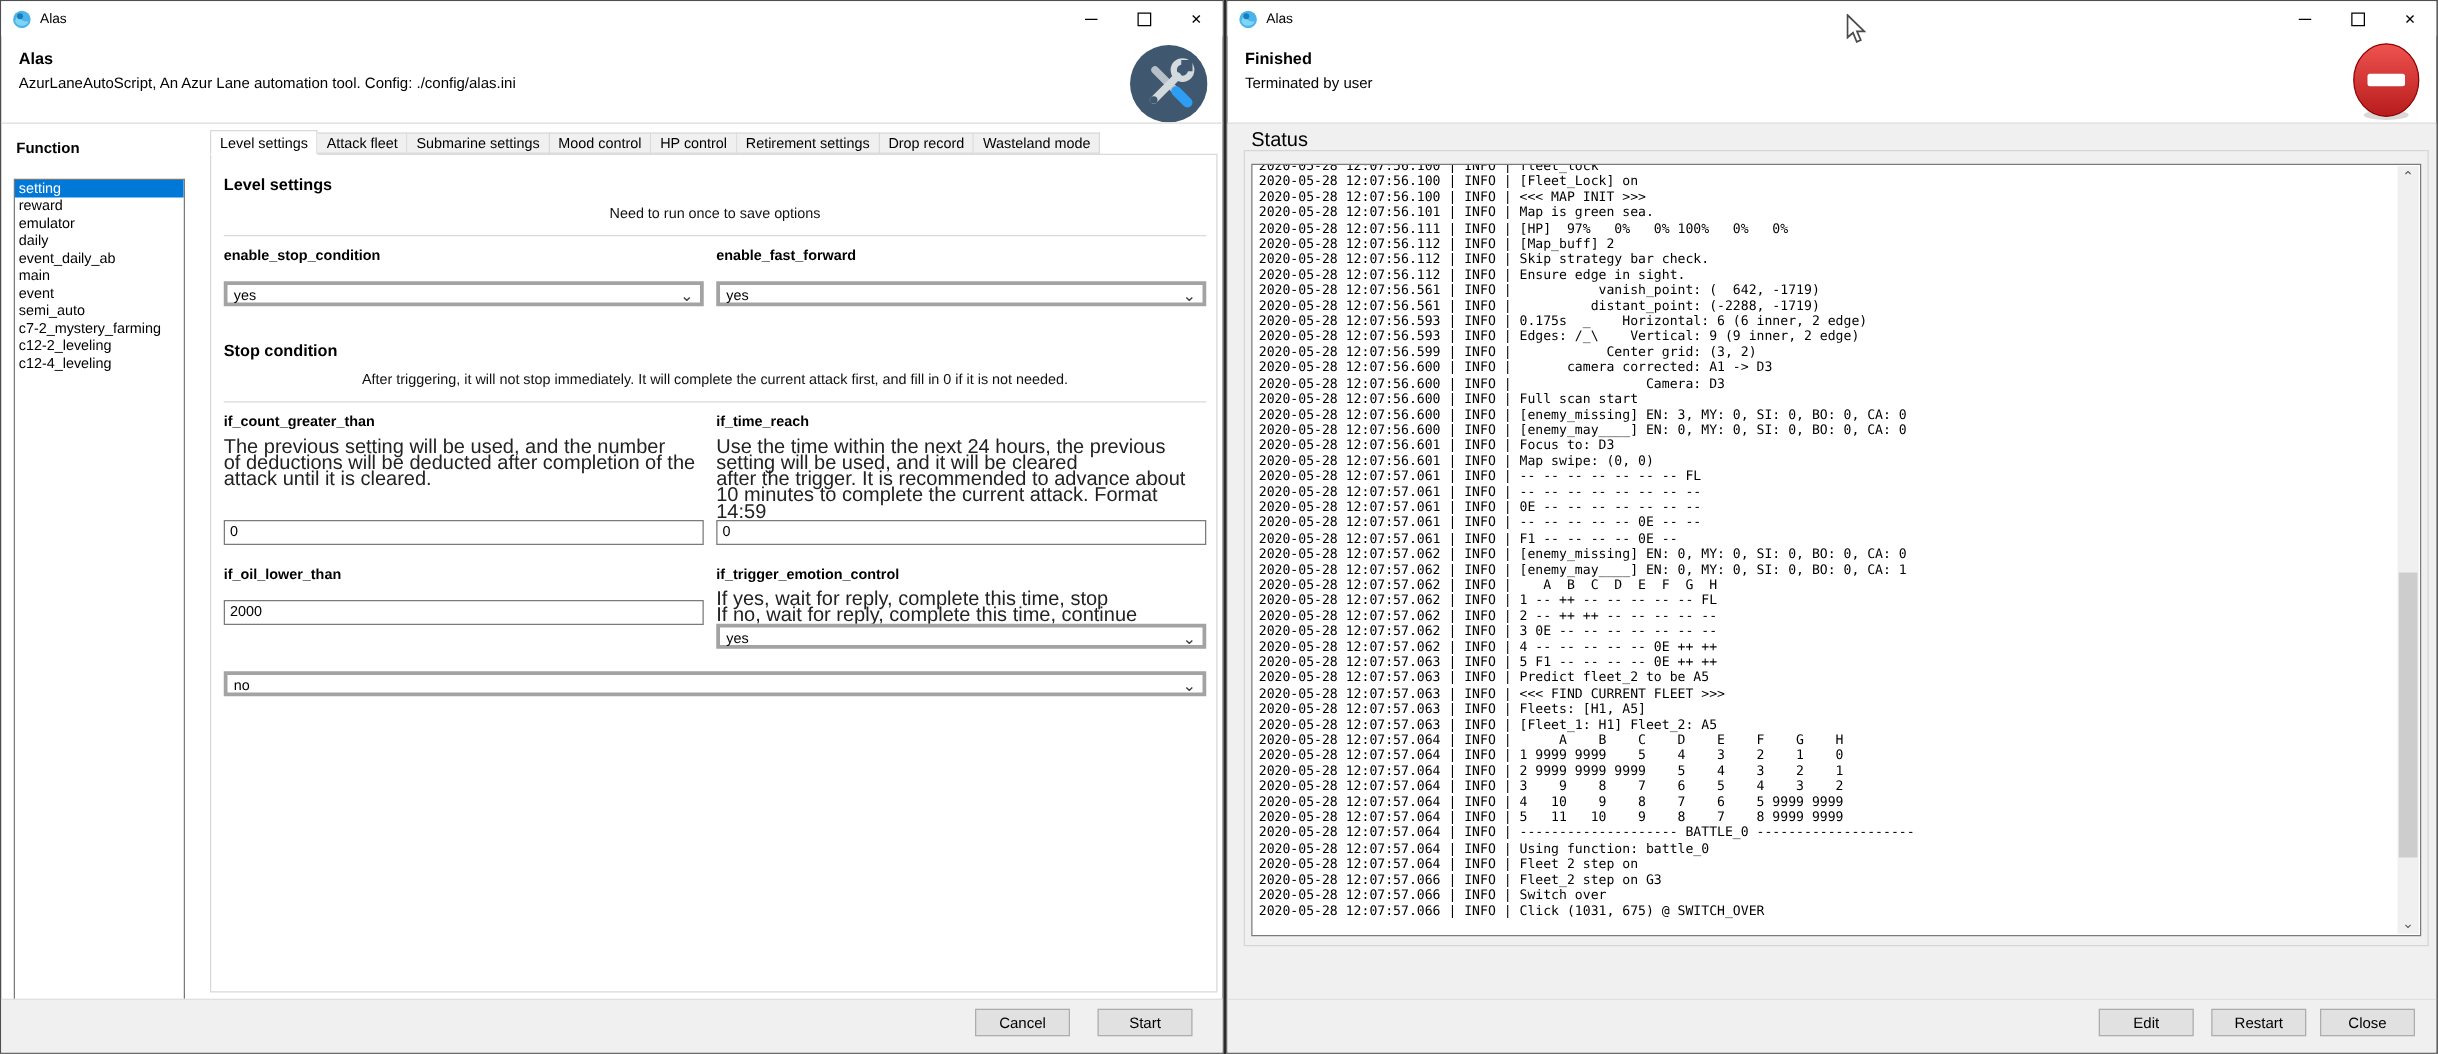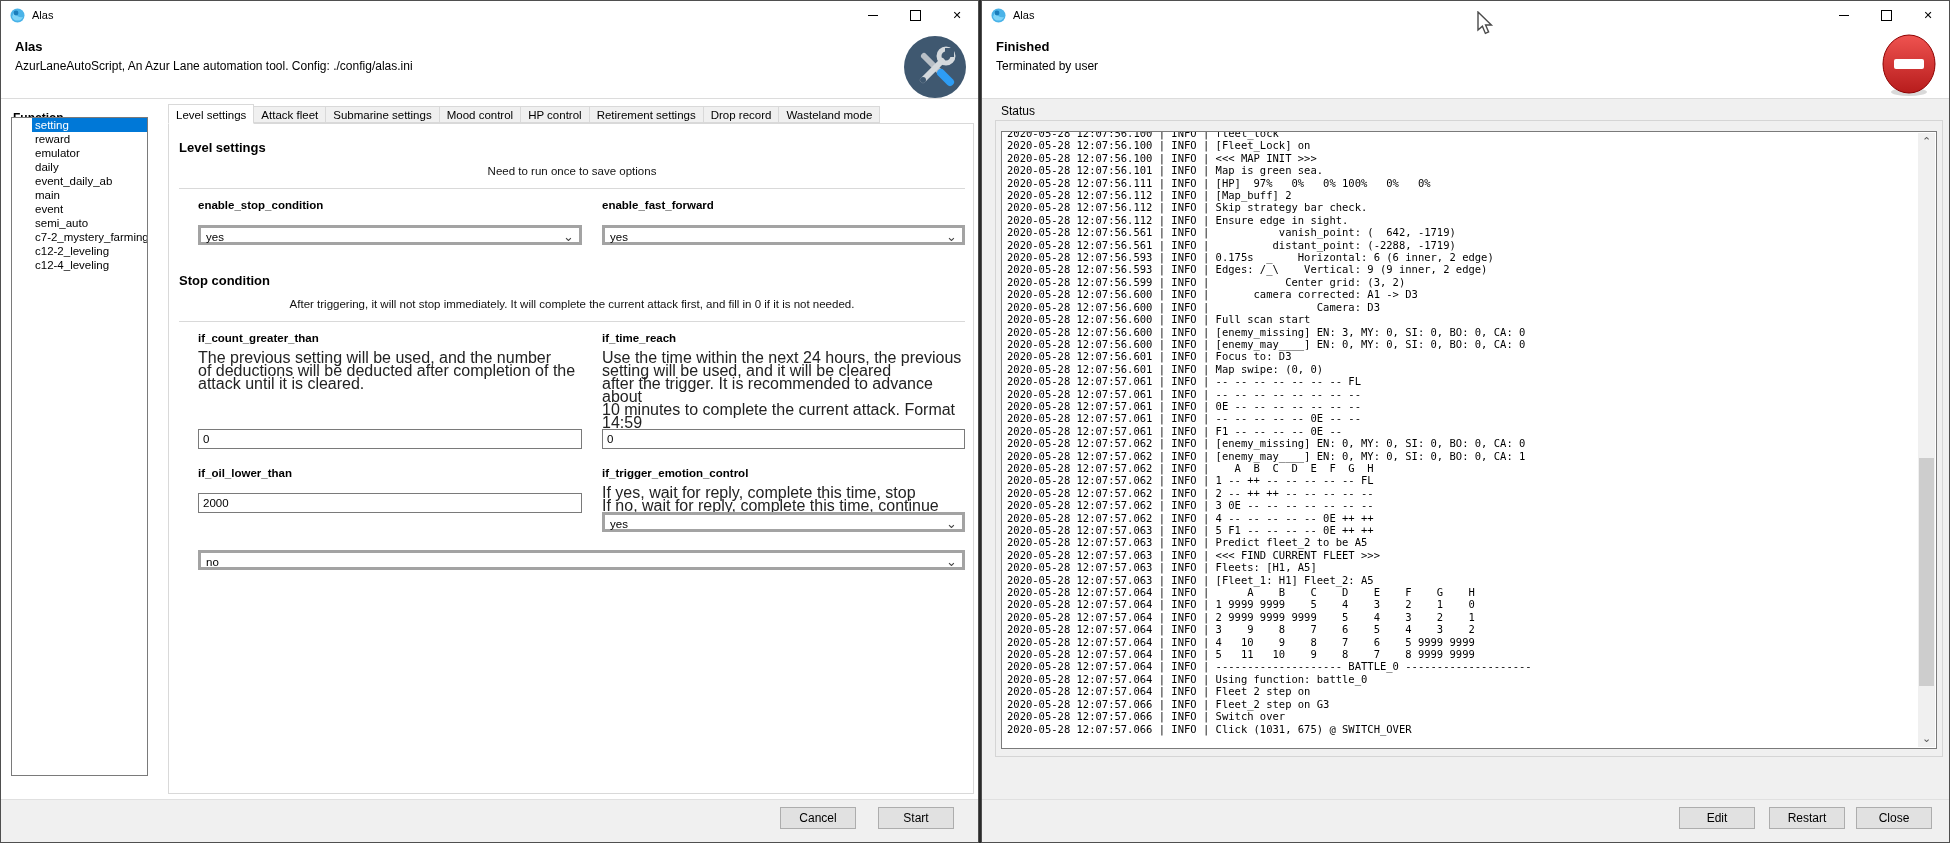--- a/index.html
+++ b/index.html
@@ -18,45 +18,45 @@
   
   .hdr-title{position:absolute;left:14px;top:38px;font-size:13px;font-weight:bold;color:#000;}
   .hdr-sub{position:absolute;left:14px;top:58px;font-size:12px;color:#000;}
   .win-divider{position:absolute;left:0;right:0;top:97px;height:1px;background:#dcdcdc;}
   .content-bg{position:absolute;left:0;right:0;top:98px;bottom:43px;background:#f0f0f0;}
   
   .footer{position:absolute;left:0;right:0;bottom:0;height:43px;background:#f0f0f0;border-top:1px solid #e0e0e0;box-sizing:border-box;}
   .btn{position:absolute;top:7px;width:76px;height:22px;background:#e1e1e1;border:1px solid #adadad;font-size:12px;color:#000;display:flex;align-items:center;justify-content:center;box-sizing:border-box;}
   
   .fn-label{position:absolute;left:12px;top:110px;font-size:12px;font-weight:bold;color:#000;}
-  .listbox{position:absolute;left:10px;top:116px;width:137px;height:659px;background:#fff;border:1px solid #7a7a7a;box-sizing:border-box;overflow:hidden;padding-left:20px;}
+  .listbox{position:absolute;left:10px;top:142px;width:137px;height:659px;background:#fff;border:1px solid #7a7a7a;box-sizing:border-box;overflow:hidden;}
   .listbox .item{font-size:11.5px;line-height:14px;padding:0 2px 0 3px;color:#000;white-space:nowrap;}
   .listbox .item.selected{background:#0078d7;color:#fff;}
   
   .tabstrip{position:absolute;left:167px;top:103px;display:flex;align-items:flex-end;z-index:3;}
   .tab{height:17px;line-height:17px;padding:0 7px;font-size:11.5px;color:#000;background:#f0f0f0;border:1px solid #d9d9d9;border-left:none;box-sizing:border-box;white-space:nowrap;}
   .tab:first-child{border-left:1px solid #d9d9d9;}
   .tab.selected{height:20px;line-height:20px;background:#fff;border-bottom:1px solid #fff;margin-bottom:-1px;border-left:1px solid #d9d9d9;}
   .pane{position:absolute;left:167px;top:122px;width:806px;height:671px;background:#fff;border:1px solid #d9d9d9;box-sizing:border-box;padding:12px 8px 0 10px;z-index:2;}
   .sec-title{font-size:13px;font-weight:bold;color:#000;margin:4px 0 0 0;}
   .sec-sub{font-size:11.5px;color:#111;margin:10px 0 11px 0;text-align:center;}
   .rule{height:1px;background:#d9d9d9;margin:0 0 10px 0;}
-  .form-row{display:grid;grid-template-columns:384px 1fr;column-gap:20px;margin-bottom:18px;margin-left:19px;}
+  .form-row{display:grid;grid-template-columns:384px 1fr;column-gap:10px;margin-bottom:18px;}
   .form-row.single{grid-template-columns:1fr;}
   .field{display:flex;flex-direction:column;}
   .field .flabel{font-size:11.5px;font-weight:bold;color:#000;}
   .field .fdesc{font-size:16px;line-height:13px;color:#222;margin-top:7px;white-space:pre-line;}
   .field .control{margin-top:auto;}
   .field .flabel + .control{margin-top:14px;}
   .textinput{width:100%;height:20px;border:1px solid #7a7a7a;font-family:"Liberation Sans",sans-serif;font-size:11.5px;padding:0 4px;box-sizing:border-box;background:#fff;color:#000;}
   .dropdown{position:relative;height:20px;border:3px solid #a3a3a3;background:#fff;box-sizing:border-box;font-size:11.5px;line-height:18px;padding:0 18px 0 5px;color:#000;}
   .dropdown .chev{position:absolute;right:5px;top:0;line-height:17px;font-size:13px;color:#444;}
   .sect-gap{margin-top:22px;}
   
-  .status-label{position:absolute;left:19px;top:103px;font-size:12px;color:#000;}
+  .status-label{position:absolute;left:19px;top:103px;font-size:16px;color:#000;}
   .groupbox{position:absolute;left:13px;top:119px;width:948px;height:637px;border:1px solid #d5d5d5;box-sizing:border-box;}
   .logarea{position:absolute;left:19px;top:130px;width:936px;height:618px;background:#fff;border:1px solid #7a7a7a;box-sizing:border-box;overflow:hidden;}
   .logpre{margin:-5px 0 0 0;padding:0 3px 0 5px;font-family:"DejaVu Sans Mono","Liberation Mono",monospace;font-size:10.5px;line-height:12.4px;color:#000;white-space:pre;}
   .scrollbar{position:absolute;right:1px;top:1px;bottom:1px;width:17px;background:#f0f0f0;}
   .sb-arrow{position:absolute;left:0;width:17px;height:17px;display:flex;align-items:center;justify-content:center;font-size:11px;color:#555;}
   .sb-up{top:0;} .sb-down{bottom:0;}
   .sb-thumb{position:absolute;left:1px;width:15px;background:#cdcdcd;}
   
   .tools-badge{position:absolute;left:903px;top:35px;width:62px;height:62px;}
   .stop-badge{position:absolute;left:898px;top:33px;width:58px;height:64px;}

